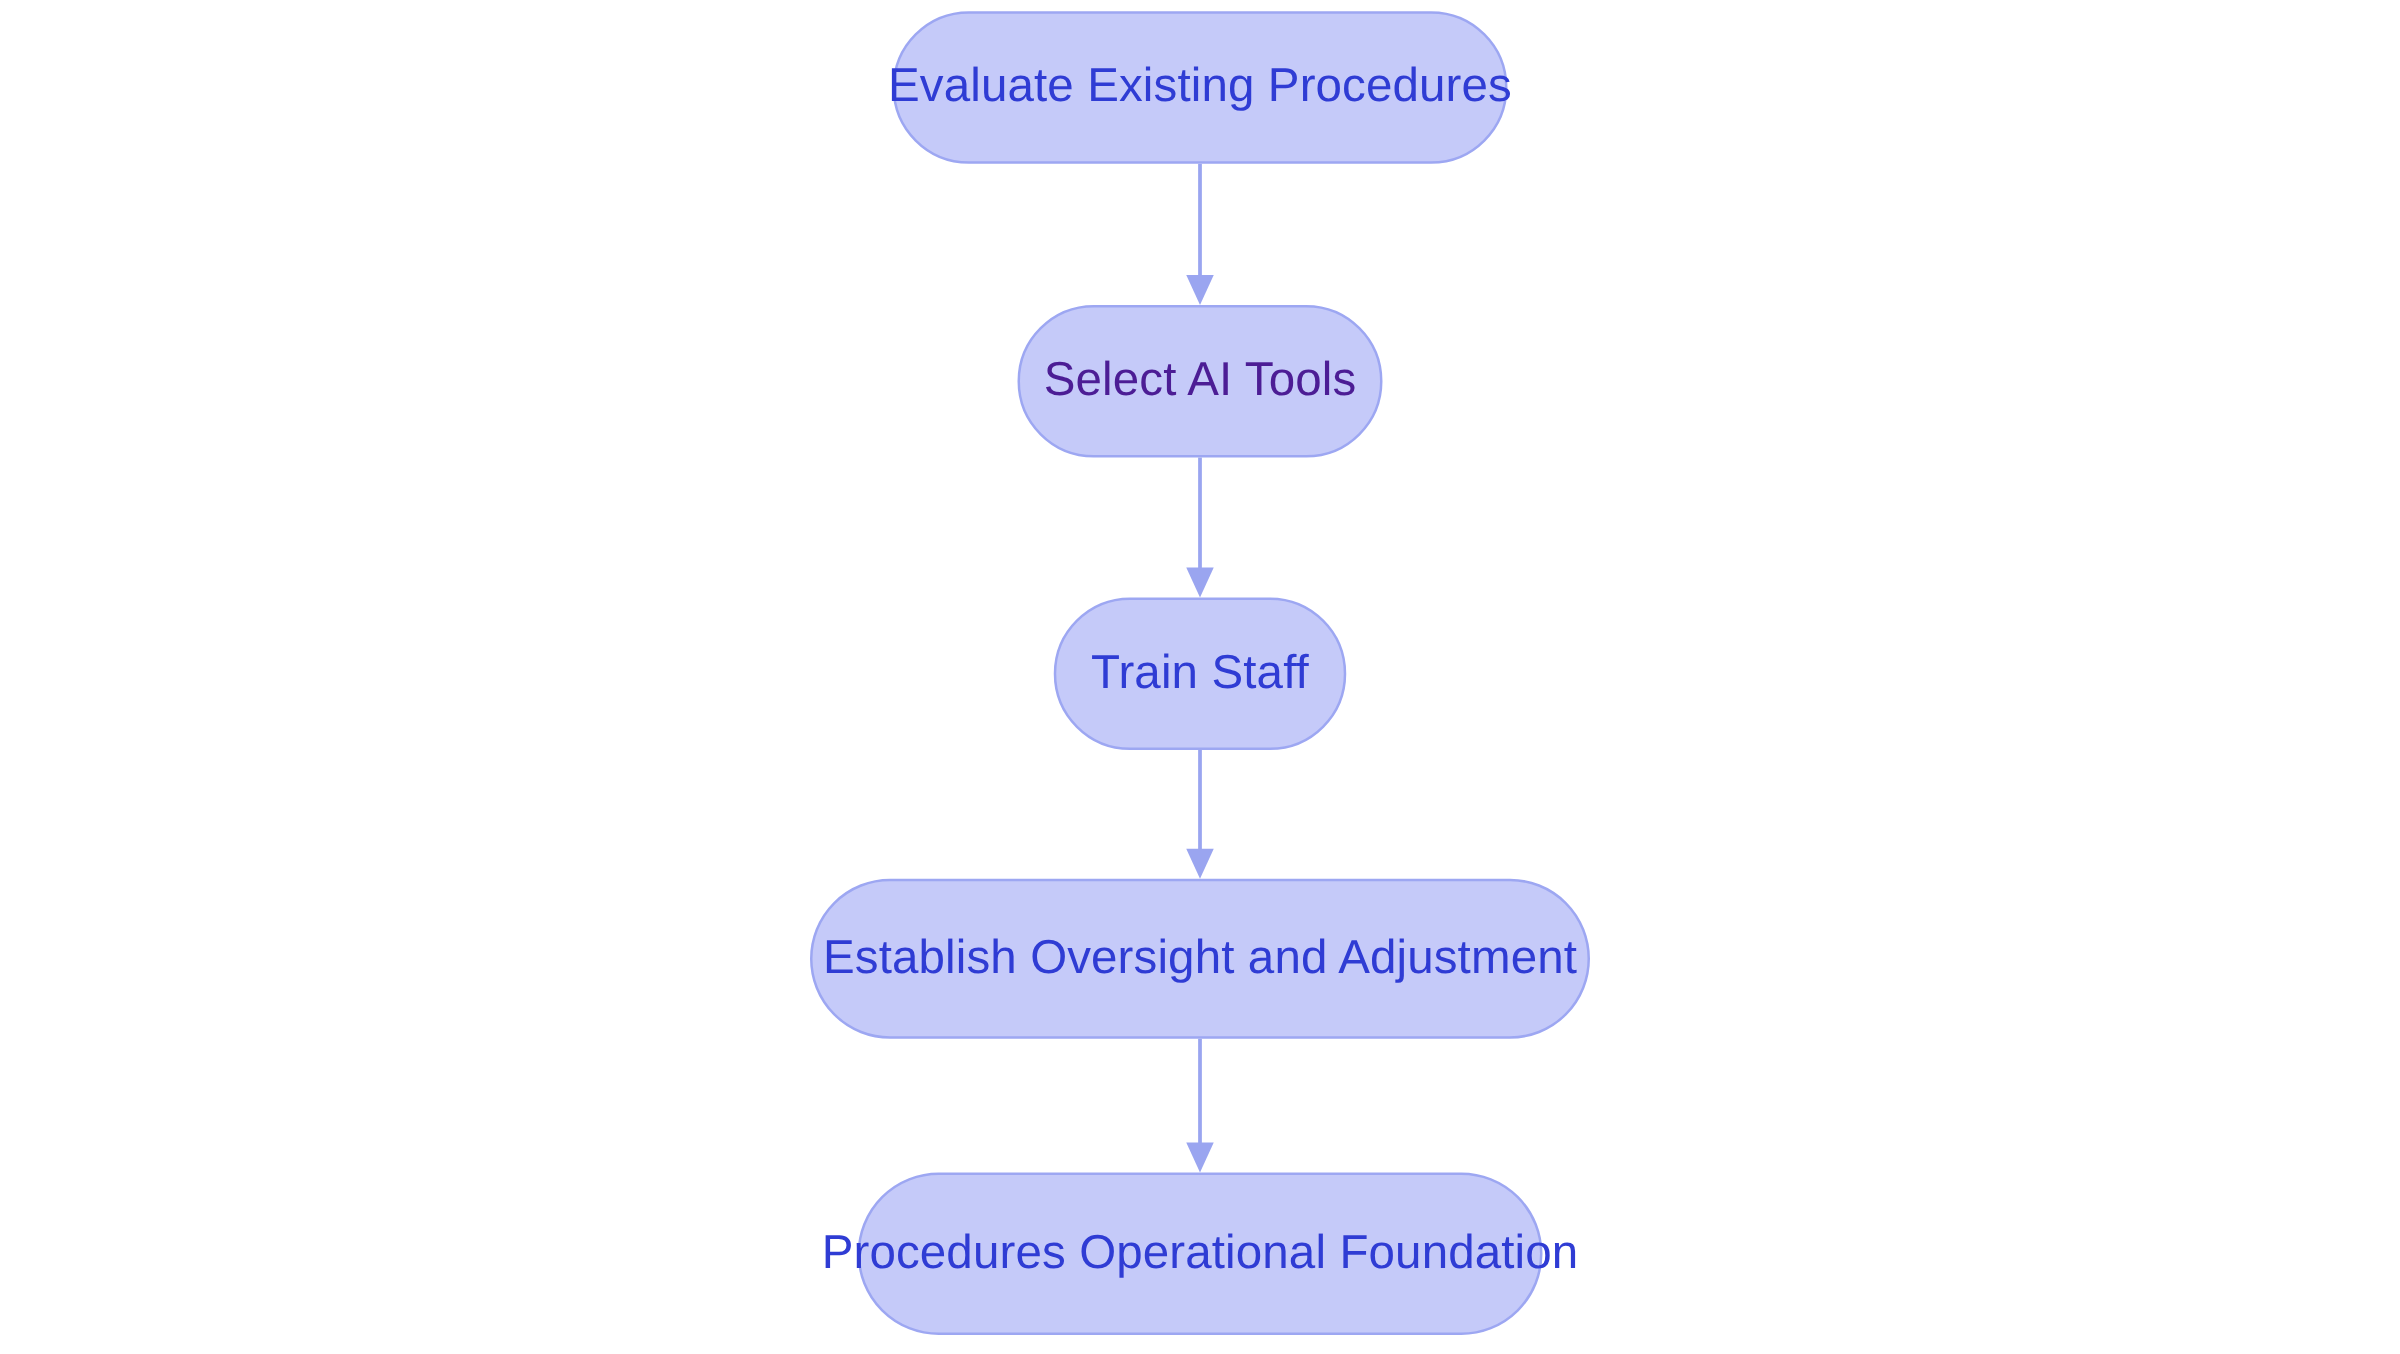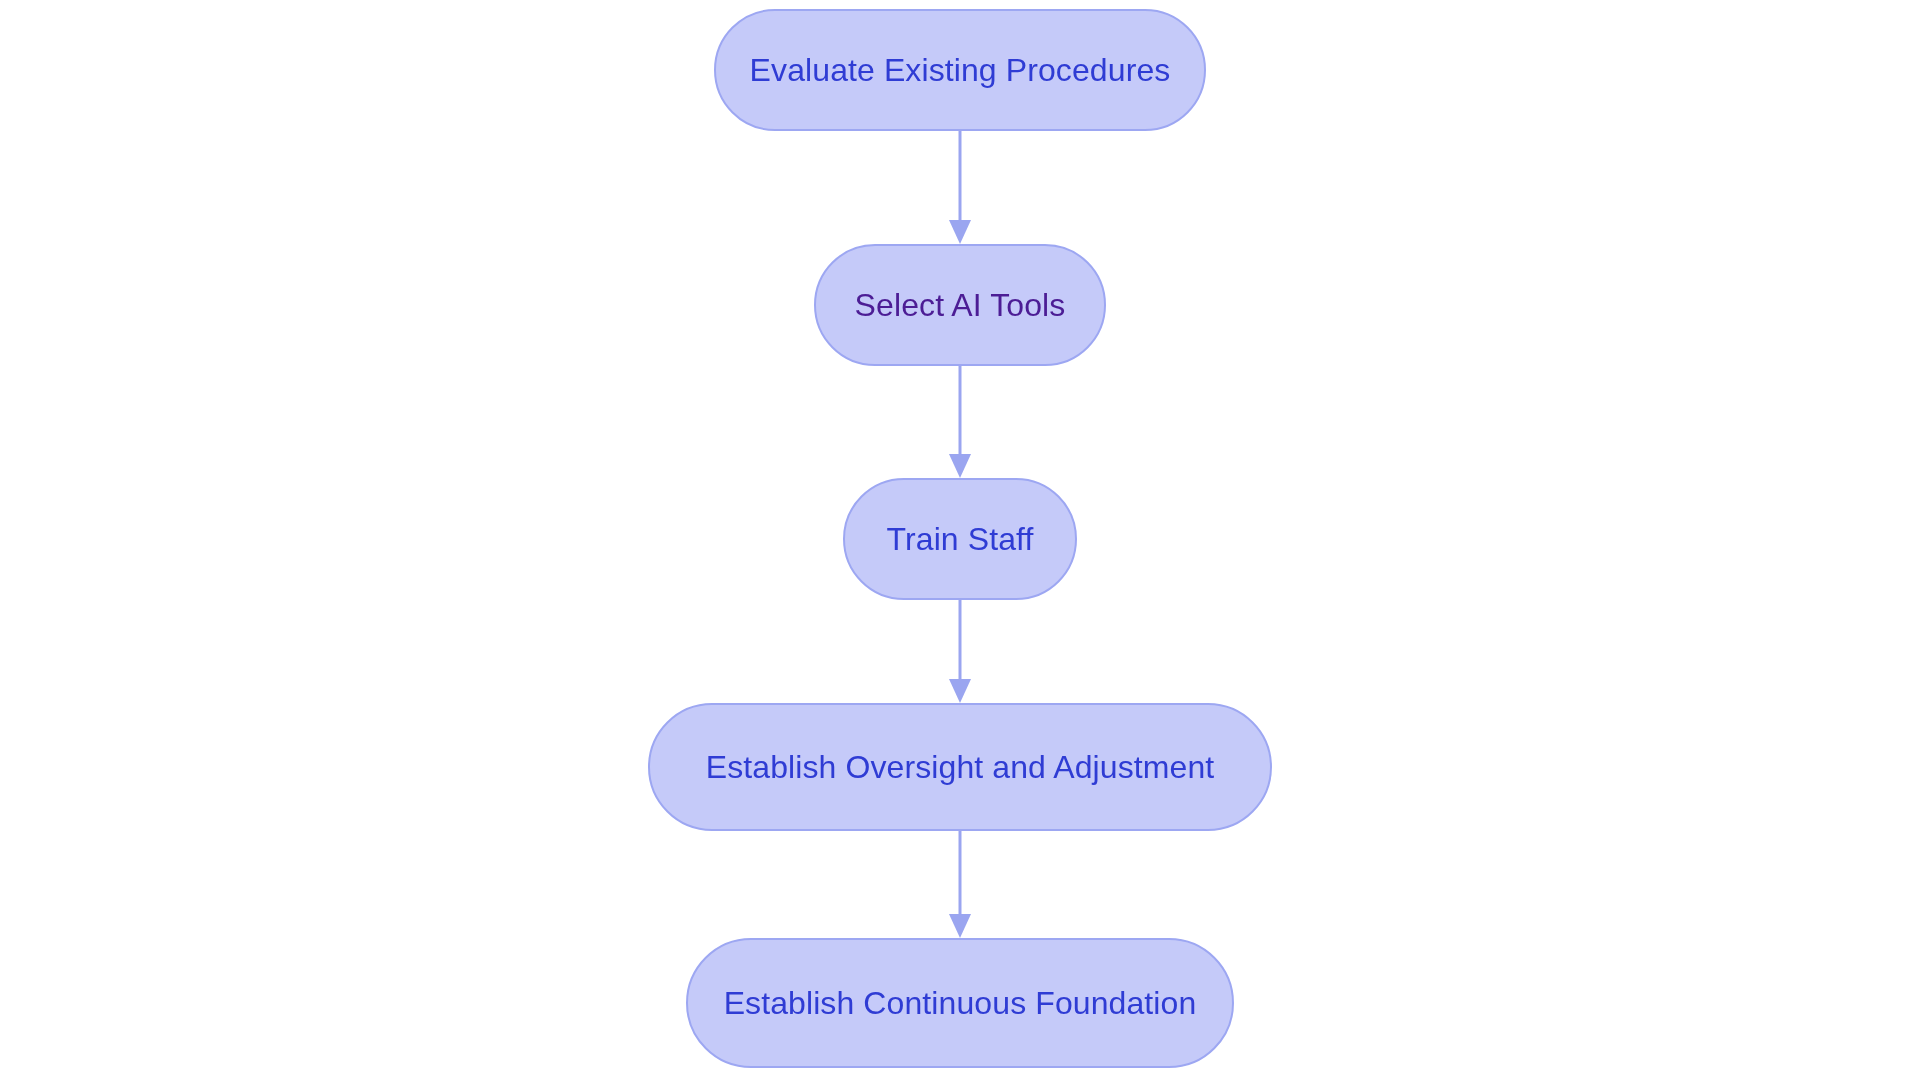--- a/index.html
+++ b/index.html
@@ -35,21 +35,21 @@
     align-items: center;
     justify-content: center;
     background: #c5caf9;
     border: 2px solid #9da7f2;
     border-radius: 9999px;
     transform: translateX(-50%);
   }
   .node-label {
     color: #2f3cd4;
     font-family: "Liberation Sans", sans-serif;
-    font-size: 32px;
+    font-size: 38px;
     font-weight: 400;
     line-height: 1.15;
     letter-spacing: 0.1px;
     white-space: nowrap;
     text-align: right;
   }
 </style>
 </head>
 <body>
 
@@ -81,17 +81,17 @@
       <div class="node" style="left: 960px; top: 244px; width: 292px; height: 122px; background: rgb(197, 202, 249); border-color: rgb(157, 167, 242);">
         <span class="node-label" style="color: #4c1d95;">Select AI Tools</span>
       </div>
       <div class="node" style="left: 960px; top: 478px; width: 234px; height: 122px; background: rgb(197, 202, 249); border-color: rgb(157, 167, 242);">
         <span class="node-label" style="color: rgb(47, 60, 212);">Train Staff</span>
       </div>
       <div class="node" style="left: 960px; top: 703px; width: 624px; height: 128px; background: rgb(197, 202, 249); border-color: rgb(157, 167, 242);">
         <span class="node-label" style="color: rgb(47, 60, 212);">Establish Oversight and Adjustment</span>
       </div>
       <div class="node" style="left: 960px; top: 938px; width: 548px; height: 130px; background: rgb(197, 202, 249); border-color: rgb(157, 167, 242);">
-        <span class="node-label" style="color: rgb(47, 60, 212);">Establish Continuous Foundation</span>
+        <span class="node-label" style="color: rgb(47, 60, 212);">Procedures Operational Foundation</span>
       </div>
     </div>
 
 </div>
 
 </body></html>

